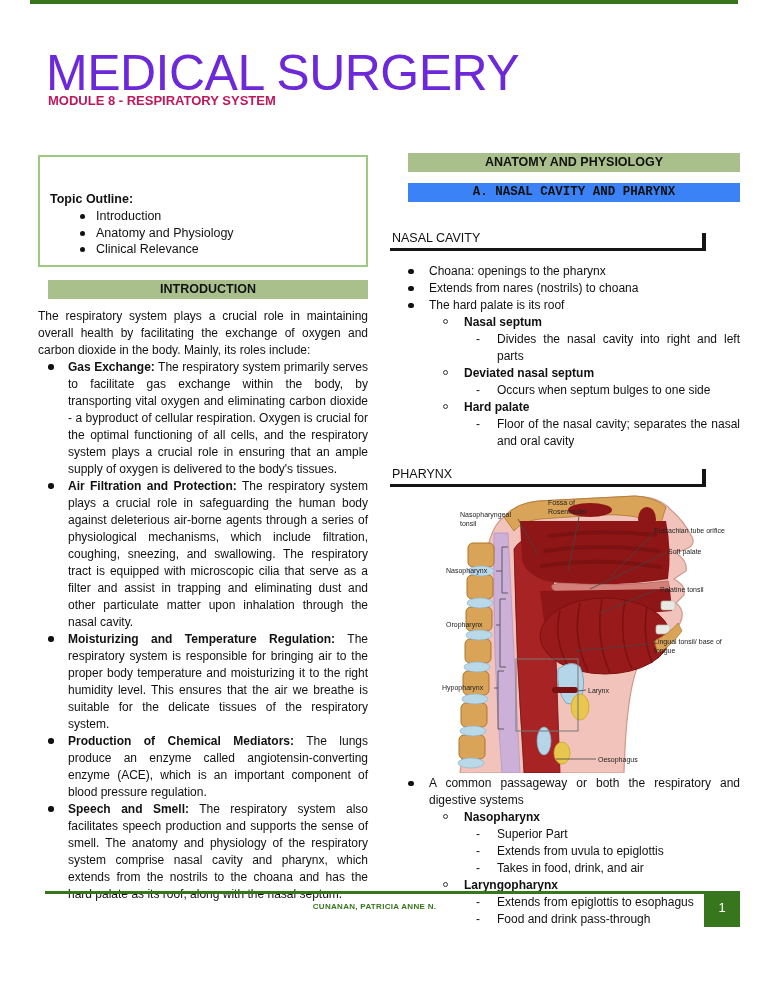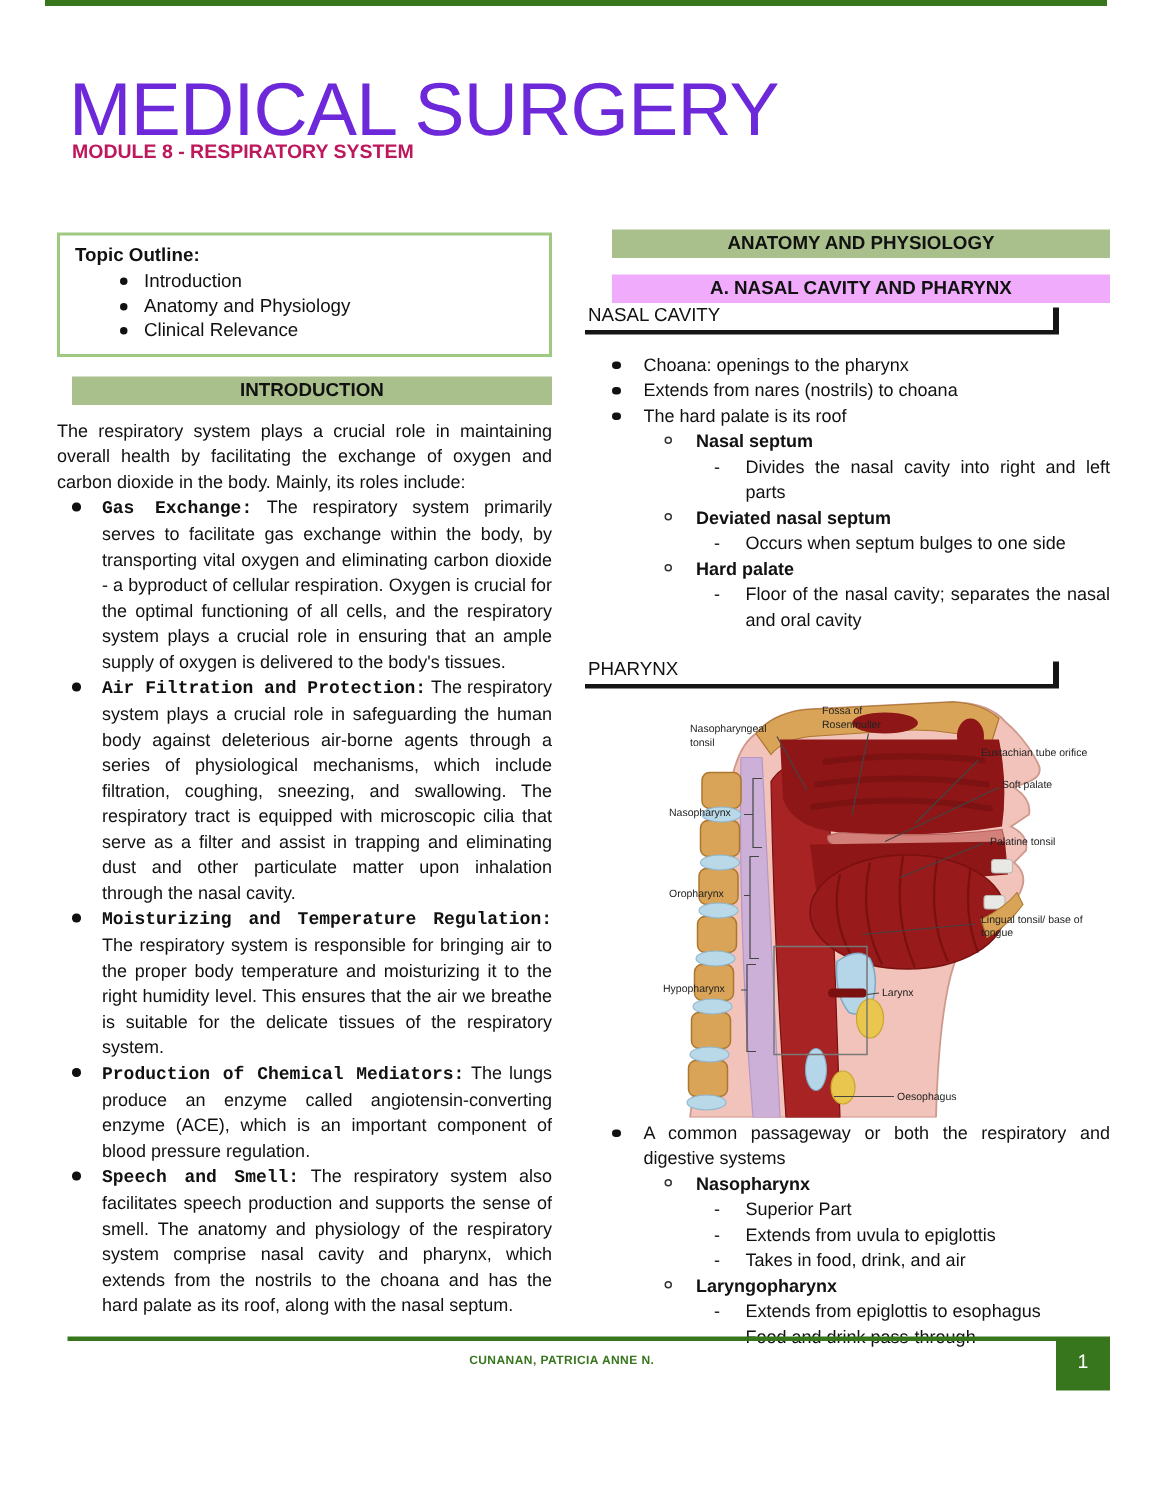--- a/index.html
+++ b/index.html
@@ -8,38 +8,38 @@
     font-family:"Liberation Sans", sans-serif;color:#111;overflow:hidden;
   }
   .topbar{position:absolute;left:30px;top:0;width:708px;height:4px;background:#38761d;}
   .title{position:absolute;left:46px;top:44px;font-size:50px;font-weight:normal;color:#6d28d9;letter-spacing:-0.5px;}
   .subtitle{position:absolute;left:48px;top:93px;font-size:13px;font-weight:bold;color:#be185d;}
 
   .col-left{position:absolute;left:38px;top:153px;width:330px;}
   .col-right{position:absolute;left:390px;top:153px;width:350px;}
 
   .topic-box{border:2px solid #9fc983;padding:5px 10px 7px 10px;margin-top:2px;}
-  .tb-label{font-weight:bold;font-size:12.5px;line-height:17px;}
+  .tb-label{font-weight:bold;font-size:12.5px;line-height:17px;margin-top:29px;}
   .topic-box ul{margin:0;padding-left:46px;list-style:none;}
   .topic-box li{position:relative;font-size:12.5px;line-height:16.5px;}
   .topic-box li::before{content:"";position:absolute;left:-16px;top:6px;width:5px;height:5px;border-radius:50%;background:#111;}
 
   .bar{background:#a9c08c;text-align:center;font-weight:bold;font-size:12.5px;padding:2px 0 3px 0;}
-  .bar.light{background:#f0abfc;}
+  .bar.light{background:#3b82f6;font-family:Liberation Mono, monospace;}
   .col-left .bar{margin:13px 0 0 10px;}
   .col-right .bar{margin-left:18px;}
   .col-right .bar + .bar{margin-top:11px;}
 
   .para{font-size:12px;line-height:17px;text-align:justify;margin-top:9px;}
   .blist{margin-top:0;}
   .blist .li{position:relative;font-size:12px;line-height:17px;text-align:justify;padding-left:30px;}
   .blist .li::before{content:"";position:absolute;left:10px;top:5.5px;width:5.5px;height:5.5px;border-radius:50%;background:#111;}
-  .li b{font-weight:bold;font-family:Liberation Mono, monospace;}
-
-  .section-label{width:314px;font-size:12.5px;padding:1px 0 3px 2px;border-bottom:3px solid #151515;position:relative;margin-top:0;}
+  .li b{font-weight:bold;}
+
+  .section-label{width:314px;font-size:12.5px;padding:1px 0 3px 2px;border-bottom:3px solid #151515;position:relative;margin-top:28px;}
   .section-label::after{content:"";position:absolute;right:0;bottom:0;width:4px;height:15px;background:#151515;}
 
   .rlist{margin-top:12px;font-size:12px;line-height:17px;}
   .rlist.tight{margin-top:2px;}
   .r1{position:relative;padding-left:39px;text-align:justify;}
   .r1::before{content:"";position:absolute;left:18px;top:5.5px;width:5.5px;height:5.5px;border-radius:50%;background:#111;}
   .r2{position:relative;padding-left:74px;font-weight:bold;}
   .r2::before{content:"";position:absolute;left:53px;top:5px;width:5px;height:5px;border-radius:50%;border:1.2px solid #333;background:#fff;box-sizing:border-box;}
   .r3{position:relative;padding-left:107px;text-align:justify;}
   .r3::before{content:"-";position:absolute;left:86px;top:0;}

